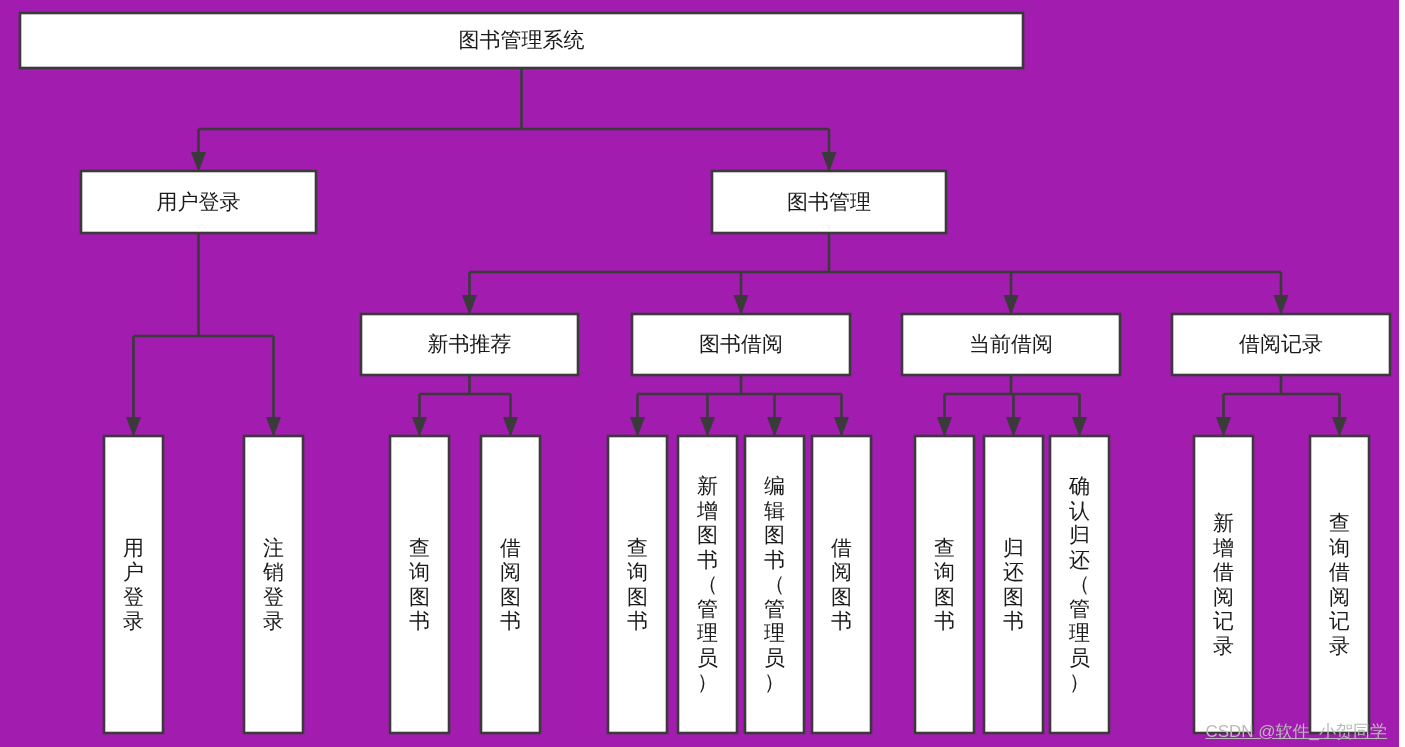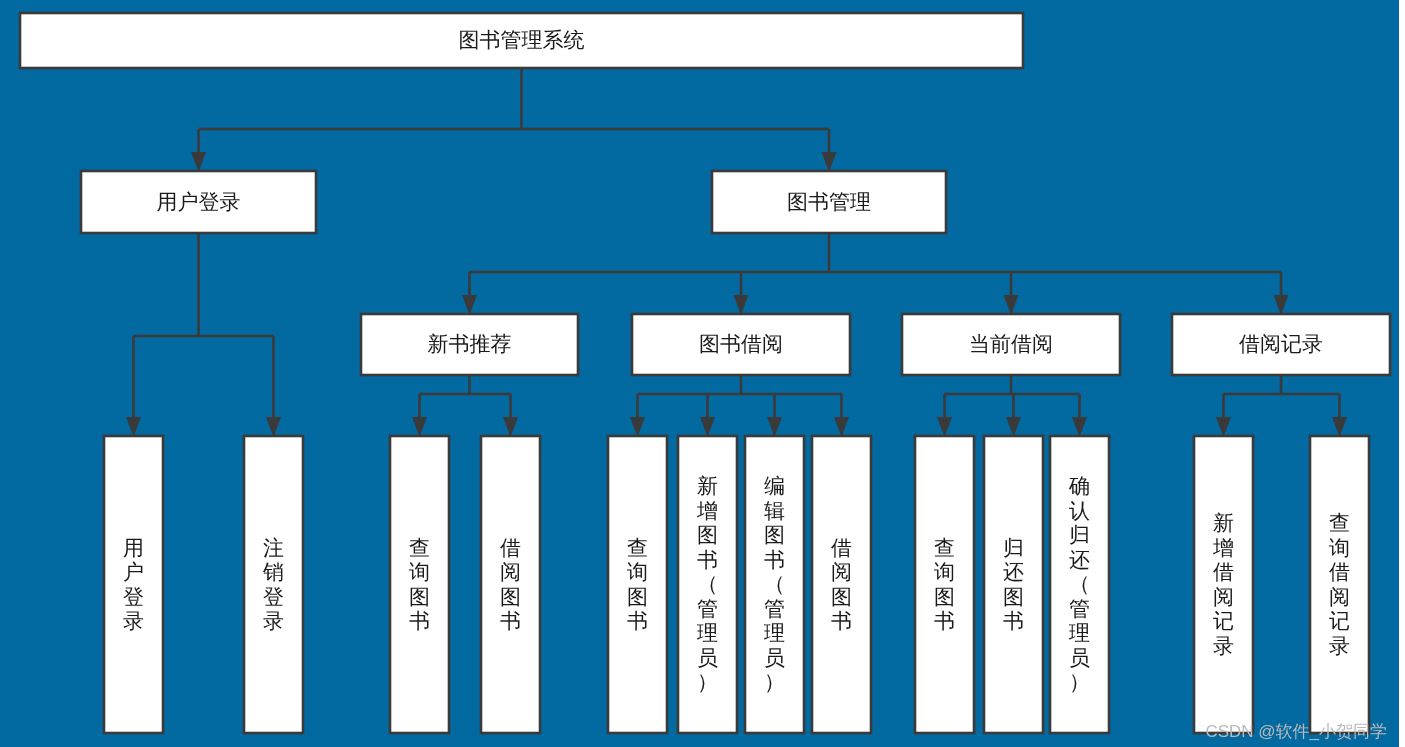--- a/index.html
+++ b/index.html
@@ -7,21 +7,21 @@
     padding: 0;
     background: #ffffff;
   }
   body {
     font-family: "Liberation Sans", "DejaVu Sans", sans-serif;
   }
   #diagram-root {
     position: relative;
     width: 1399px;
     height: 747px;
-    background: #0369a1;
+    background: #a21caf;
     overflow: hidden;
   }
   svg#flowchart {
     position: absolute;
     left: 0;
     top: 0;
     width: 1405px;
     height: 747px;
     display: block;
   }
@@ -55,20 +55,21 @@
   }
   .watermark {
     position: absolute;
     right: 12px;
     bottom: 4px;
     font-family: "Liberation Sans", "DejaVu Sans", sans-serif;
     font-size: 17px;
     color: #b9b9b9;
     white-space: nowrap;
     user-select: none;
+    text-decoration: underline;
   }
 </style>
 </head>
 <body>
 
 <div id="diagram-root">
 
   <svg id="flowchart" viewBox="0 0 1405 747">
     <g id="connectors-layer">
         <g>

